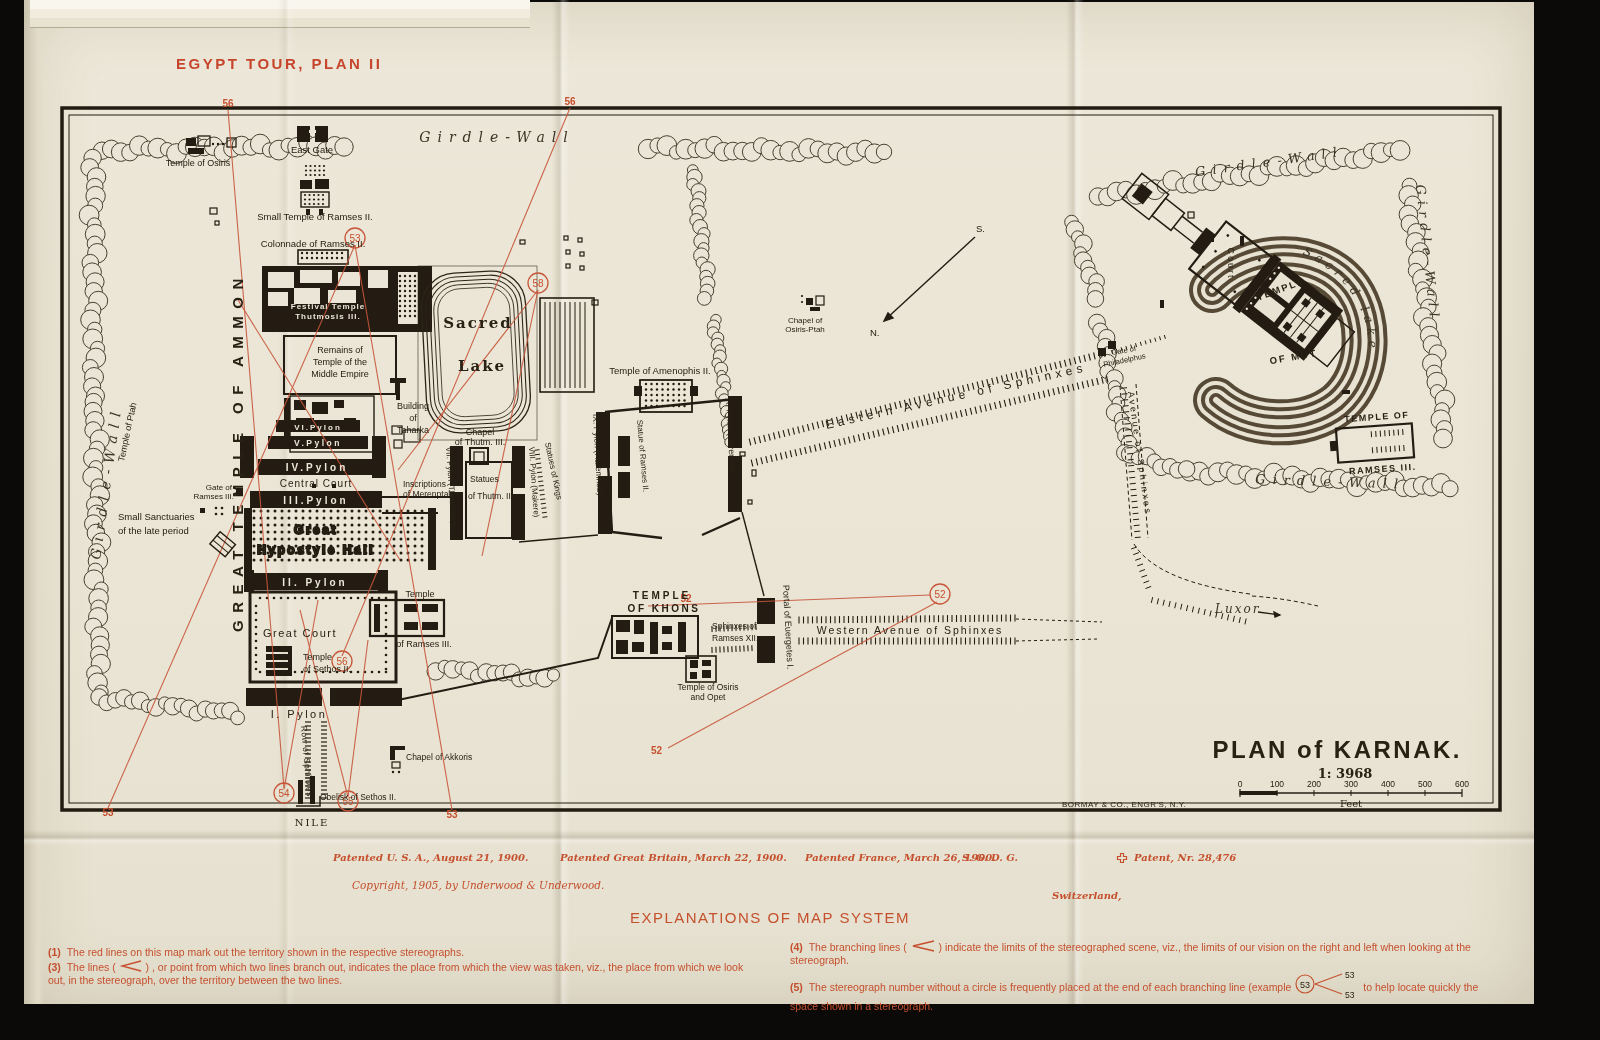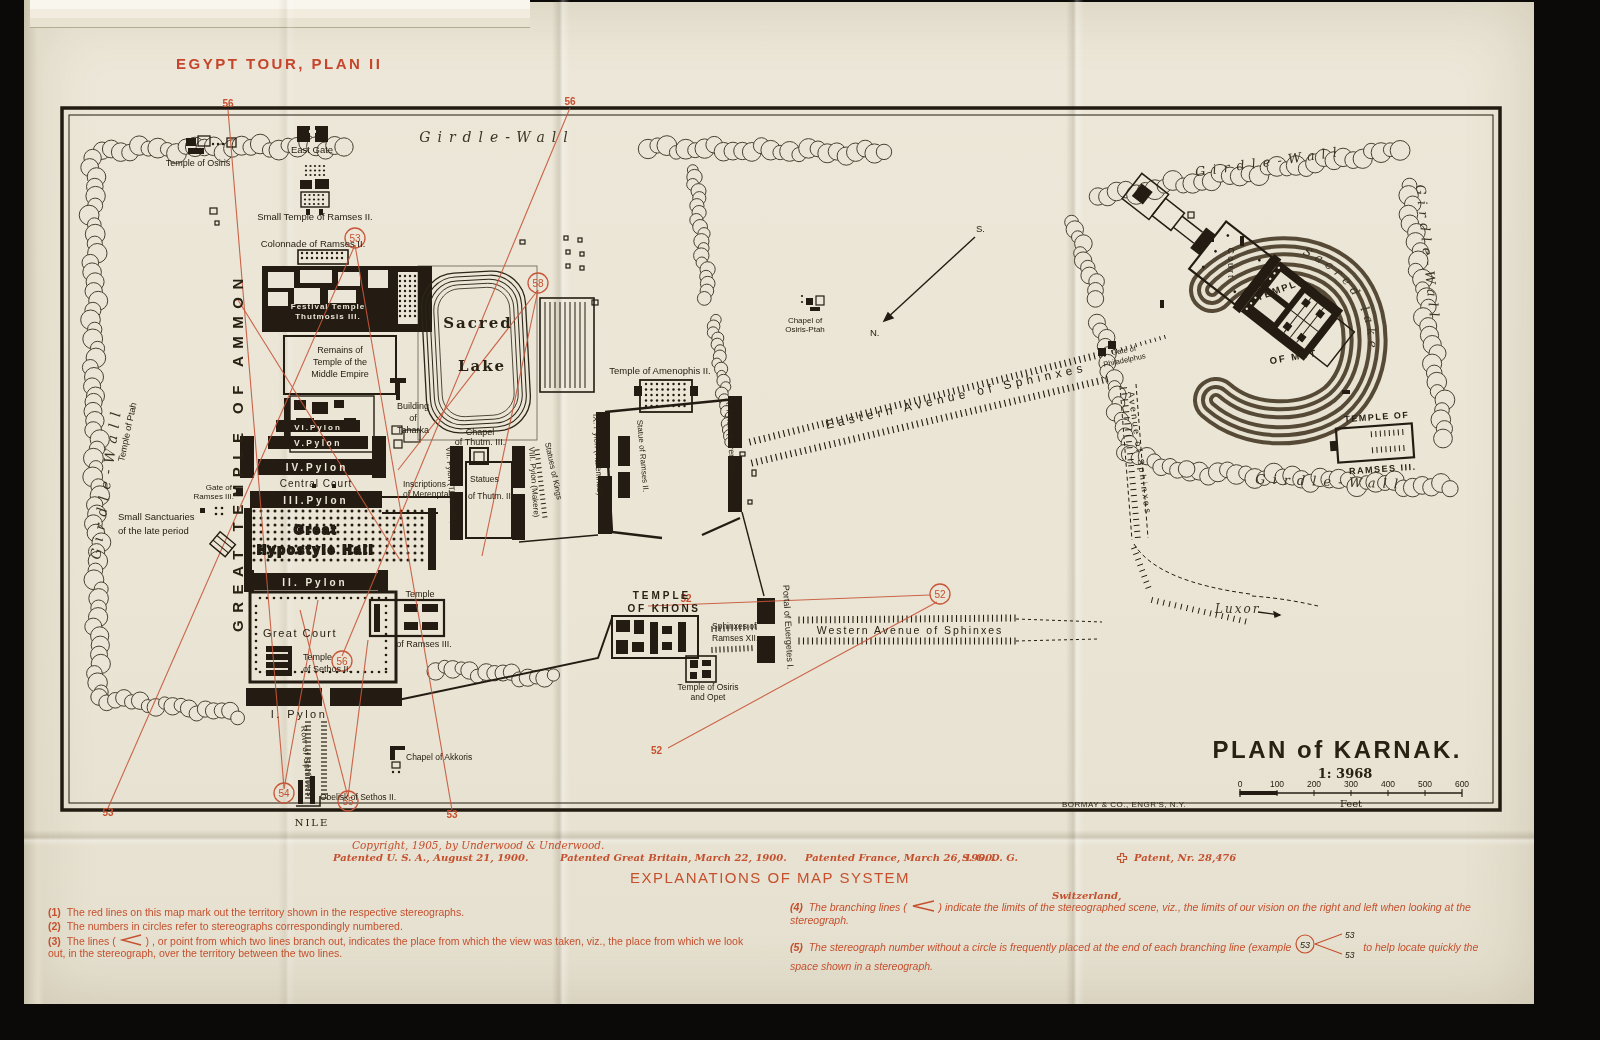--- a/index.html
+++ b/index.html
@@ -17,21 +17,21 @@
   .crease-h{position:absolute;left:24px;width:1510px;height:16px;
             background:linear-gradient(180deg,rgba(0,0,0,0),rgba(90,75,50,.18) 45%,rgba(255,255,255,.28) 65%,rgba(0,0,0,0));}
   .hdr{position:absolute;left:140px;top:55px;color:#c6452c;font-weight:bold;
        font-size:15px;letter-spacing:2.5px;margin-left:36px;}
   svg.map{position:absolute;left:0;top:0;}
   svg text{font-family:"Liberation Sans",sans-serif;fill:#292114;}
   .script{font-family:"DejaVu Serif",serif;font-style:italic;fill:#3c3424;}
   .ser{font-family:"DejaVu Serif",serif;}
   .redt{fill:#c6502f;}
   .wt{fill:#ece7d8;font-weight:bold;}
-  .ftr{position:absolute;color:#c5502e;}
+  .ftr{position:absolute;color:#c5502e;margin-top:40px;}
   .ftr-copy{font-family:"DejaVu Serif",serif;font-style:italic;font-size:10.5px;}
   .patline span{position:absolute;top:0;white-space:nowrap;font-family:"DejaVu Serif",serif;
                 font-style:italic;font-size:10px;color:#c5502e;font-weight:bold;}
   .exp-title{font-weight:normal;font-size:15px;letter-spacing:1.5px;text-align:center;}
   .expcol{font-size:10.5px;line-height:12.8px;}
   .expcol p{margin:0 0 1px 0;}
   .expcol b{font-weight:bold;}
   .ang{vertical-align:-1px;}
   .exg{vertical-align:-9px;}
 </style>
@@ -1733,29 +1733,28 @@
       <svg width="12" height="12" viewBox="0 0 12 12">
           <path d="M4.5,1.5 h3 v3 h3 v3 h-3 v3 h-3 v-3 h-3 v-3 h3 z" fill="none" stroke="#c5502e" stroke-width="1.2"></path>
         </svg>
     </span>
     <span style="left:1134px;">Patent, Nr. 28,476</span>
   </div>
   <div class="ftr exp-title" style="left:600px;top:869px;width:340px;">EXPLANATIONS OF MAP SYSTEM</div>
 
   <div class="ftr expcol" style="left:48px;top:906px;width:712px;">
     <p><b>(1)</b>&nbsp;&nbsp;<span>The red lines on this map mark out the territory shown in the respective stereographs.</span></p>
-    <p><b>(2)</b>&nbsp;&nbsp;<span>The numbers in circles refer to stereographs correspondingly numbered.</span></p>
     <p><b>(3)</b>&nbsp;&nbsp;<span>The lines  (</span>
       <svg class="ang" width="24" height="12" viewBox="0 0 24 12">
           <path d="M22,1 L3,6 L22,11" fill="none" stroke="#c5502e" stroke-width="1.3"></path>
         </svg>
       <span>) , or point from which two lines branch out, indicates the place from which the view was taken, viz., the place from which we look out, in the stereograph, over the territory between the two lines.</span></p>
   </div>
 
-  <div class="ftr expcol" style="left:790px;top:900px;width:700px;font-style:italic;">
+  <div class="ftr expcol" style="left:790px;top:900px;width:700px;">
     <p><b>(4)</b>&nbsp;&nbsp;<span>The branching lines  (</span>
       <svg class="ang" width="26" height="12" viewBox="0 0 26 12">
           <path d="M24,1 L3,6 L24,11" fill="none" stroke="#c5502e" stroke-width="1.3"></path>
         </svg>
       <span>) indicate the limits of the stereographed scene, viz., the limits of our vision on the right and left when looking at the stereograph.</span></p>
     <p><b>(5)</b>&nbsp;&nbsp;<span>The stereograph number without a circle is frequently placed at the end of each branching line (example</span>
       <svg class="exg" width="66" height="32" viewBox="0 0 66 32">
         <circle cx="11" cy="16" r="9" fill="none" stroke="#c5502e" stroke-width="1.2"></circle>
         <text x="11" y="19.5" text-anchor="middle" font-size="9" fill="#c5502e">53</text>
         <line x1="21" y1="16" x2="48" y2="6" stroke="#c5502e" stroke-width="1.1"></line>

